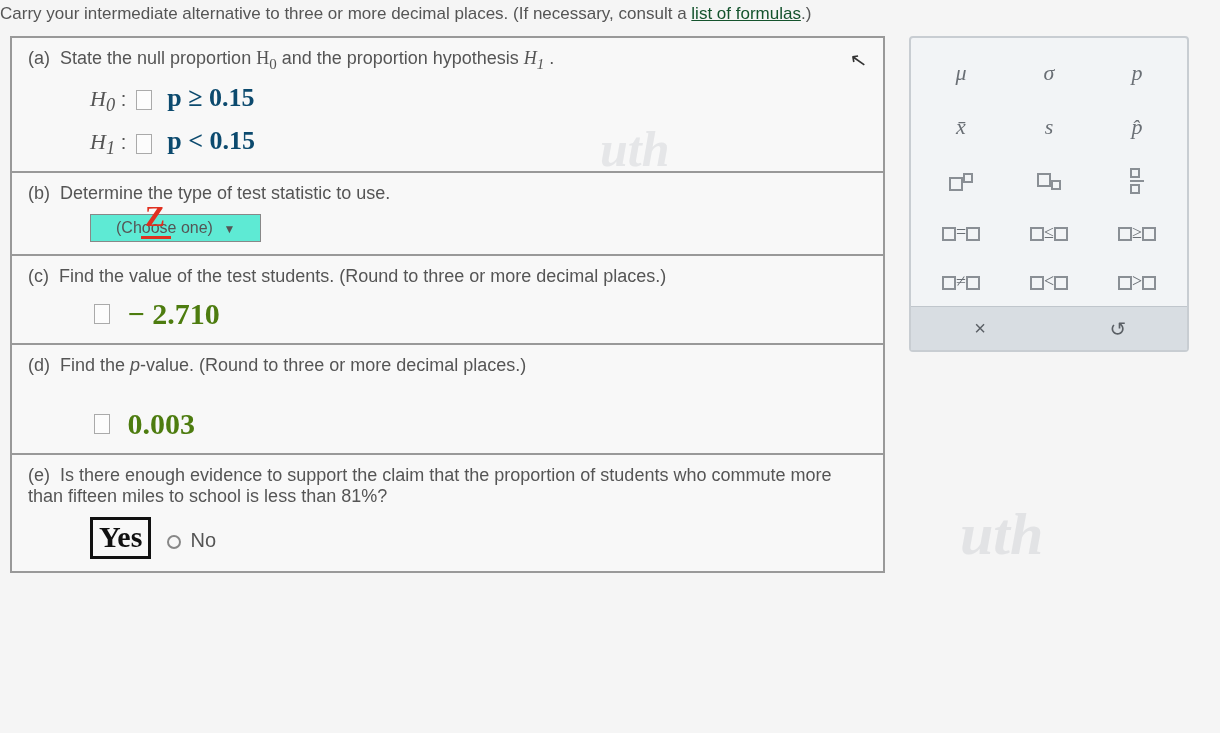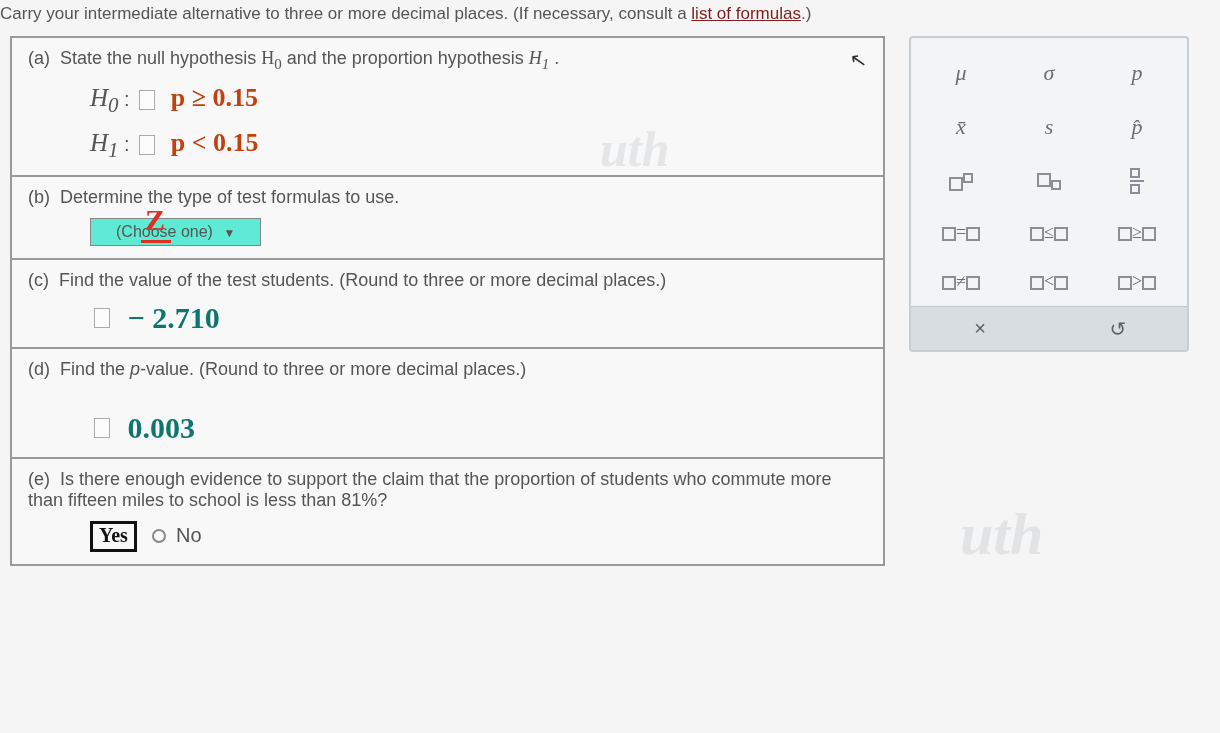--- a/index.html
+++ b/index.html
@@ -11,21 +11,21 @@
     width: 1220px;
     height: 733px;
     overflow: hidden;
     position: relative;
   }
   .instructions {
     padding: 4px 6px 6px 0;
     color: #555;
     font-size: 17px;
   }
-  .instructions a { color: #7f1d1d; text-decoration: underline; }
+  .instructions a { color: #14532d; text-decoration: underline; }
   .main-row {
     display: flex;
     gap: 24px;
     align-items: flex-start;
     padding: 6px 0 0 10px;
   }
   .question-table {
     border: 2px solid #999;
     border-collapse: collapse;
     width: 875px;
@@ -33,32 +33,32 @@
   }
   .question-table td {
     border: 2px solid #999;
     padding: 10px 16px 12px 16px;
     color: #555;
     font-size: 18px;
     vertical-align: top;
   }
   .part-label { color: #555; }
   .sub-line { margin: 10px 0 0 62px; font-size: 20px; }
-  .sub-line .mathit { font-style: italic; font-family: 'Times New Roman', serif; font-size: 25px; }
+  .sub-line .mathit { font-style: italic; font-family: 'Times New Roman', serif; font-size: 22px; }
   .input-box {
     display: inline-block;
     width: 16px; height: 20px;
     border: 1px solid #aaa;
     background: #fcfcfc;
     vertical-align: middle;
     margin: 0 4px;
   }
   .hand-red {
     font-family: 'Comic Sans MS', cursive;
-    color: #c2410c;
+    color: #0c4a6e;
     font-weight: bold;
     font-size: 26px;
     margin-left: 6px;
   }
   .choose-box {
     display: inline-block;
     border: 1px solid #888;
     padding: 4px 25px;
     font-size: 16px;
     color: #555;
@@ -75,37 +75,37 @@
     top: -16px; left: 54px;
   }
   .z-under {
     position: absolute;
     left: 50px; bottom: 2px;
     width: 30px; height: 3px;
     background: #e03020;
   }
   .hand-black {
     font-family: 'Comic Sans MS', cursive;
-    color: #0f766e;
+    color: #4d7c0f;
     font-weight: bold;
     font-size: 30px;
     display: inline-block;
     margin-left: 8px;
     vertical-align: middle;
   }
   .yes-box {
     display: inline-block;
     border: 3px solid #111;
     padding: 0 6px 2px 6px;
     margin-right: 4px;
   }
   .yes-hand {
     font-family: 'Comic Sans MS', cursive;
     color: #111;
-    font-size: 20px;
+    font-size: 30px;
     font-weight: bold;
   }
   .radio-dot {
     display: inline-block;
     width: 14px; height: 14px;
     border: 2px solid #888;
     border-radius: 50%;
     vertical-align: middle;
     margin: 0 4px 0 6px;
   }
@@ -186,21 +186,21 @@
 
 <div class="main-row">
 
   <table class="question-table">
 
     <tbody>
         <tr>
           <td>
       <span class="cursor-icon">↖</span>
       <span class="part-label">(a)</span>
-      &nbsp;<span>State the null hypothesis </span>
+      &nbsp;<span>State the null proportion </span>
       <span class="mathit" style="font-family:'Times New Roman',serif;"><span>H</span><sub>0</sub></span>
       <span> and the proportion hypothesis </span>
       <span class="mathit" style="font-style:italic; font-family:Liberation Serif, serif;"><span>H</span><sub>1</sub></span>
       <span>.</span>
 
       <div class="sub-line">
         <span class="mathit"><span>H</span><sub>0</sub></span>
         <span> :</span>
         <span class="input-box"></span>
         <span class="hand-red">p ≥ 0.15</span>
@@ -210,21 +210,21 @@
         <span> :</span>
         <span class="input-box"></span>
         <span class="hand-red">p &lt; 0.15</span>
       </div>
     </td>
         </tr>
 
     <tr>
           <td>
       <span class="part-label">(b)</span>
-      &nbsp;<span>Determine the type of test formulas to use.</span>
+      &nbsp;<span>Determine the type of test statistic to use.</span>
       <div class="sub-line" style="margin-left:62px; position:relative;">
         <span class="choose-box">
           <span>(Choose one)</span>
           <span class="tri">▼</span>
           <span class="hand-z">Z</span>
           <span class="z-under"></span>
         </span>
       </div>
     </td>
         </tr>

